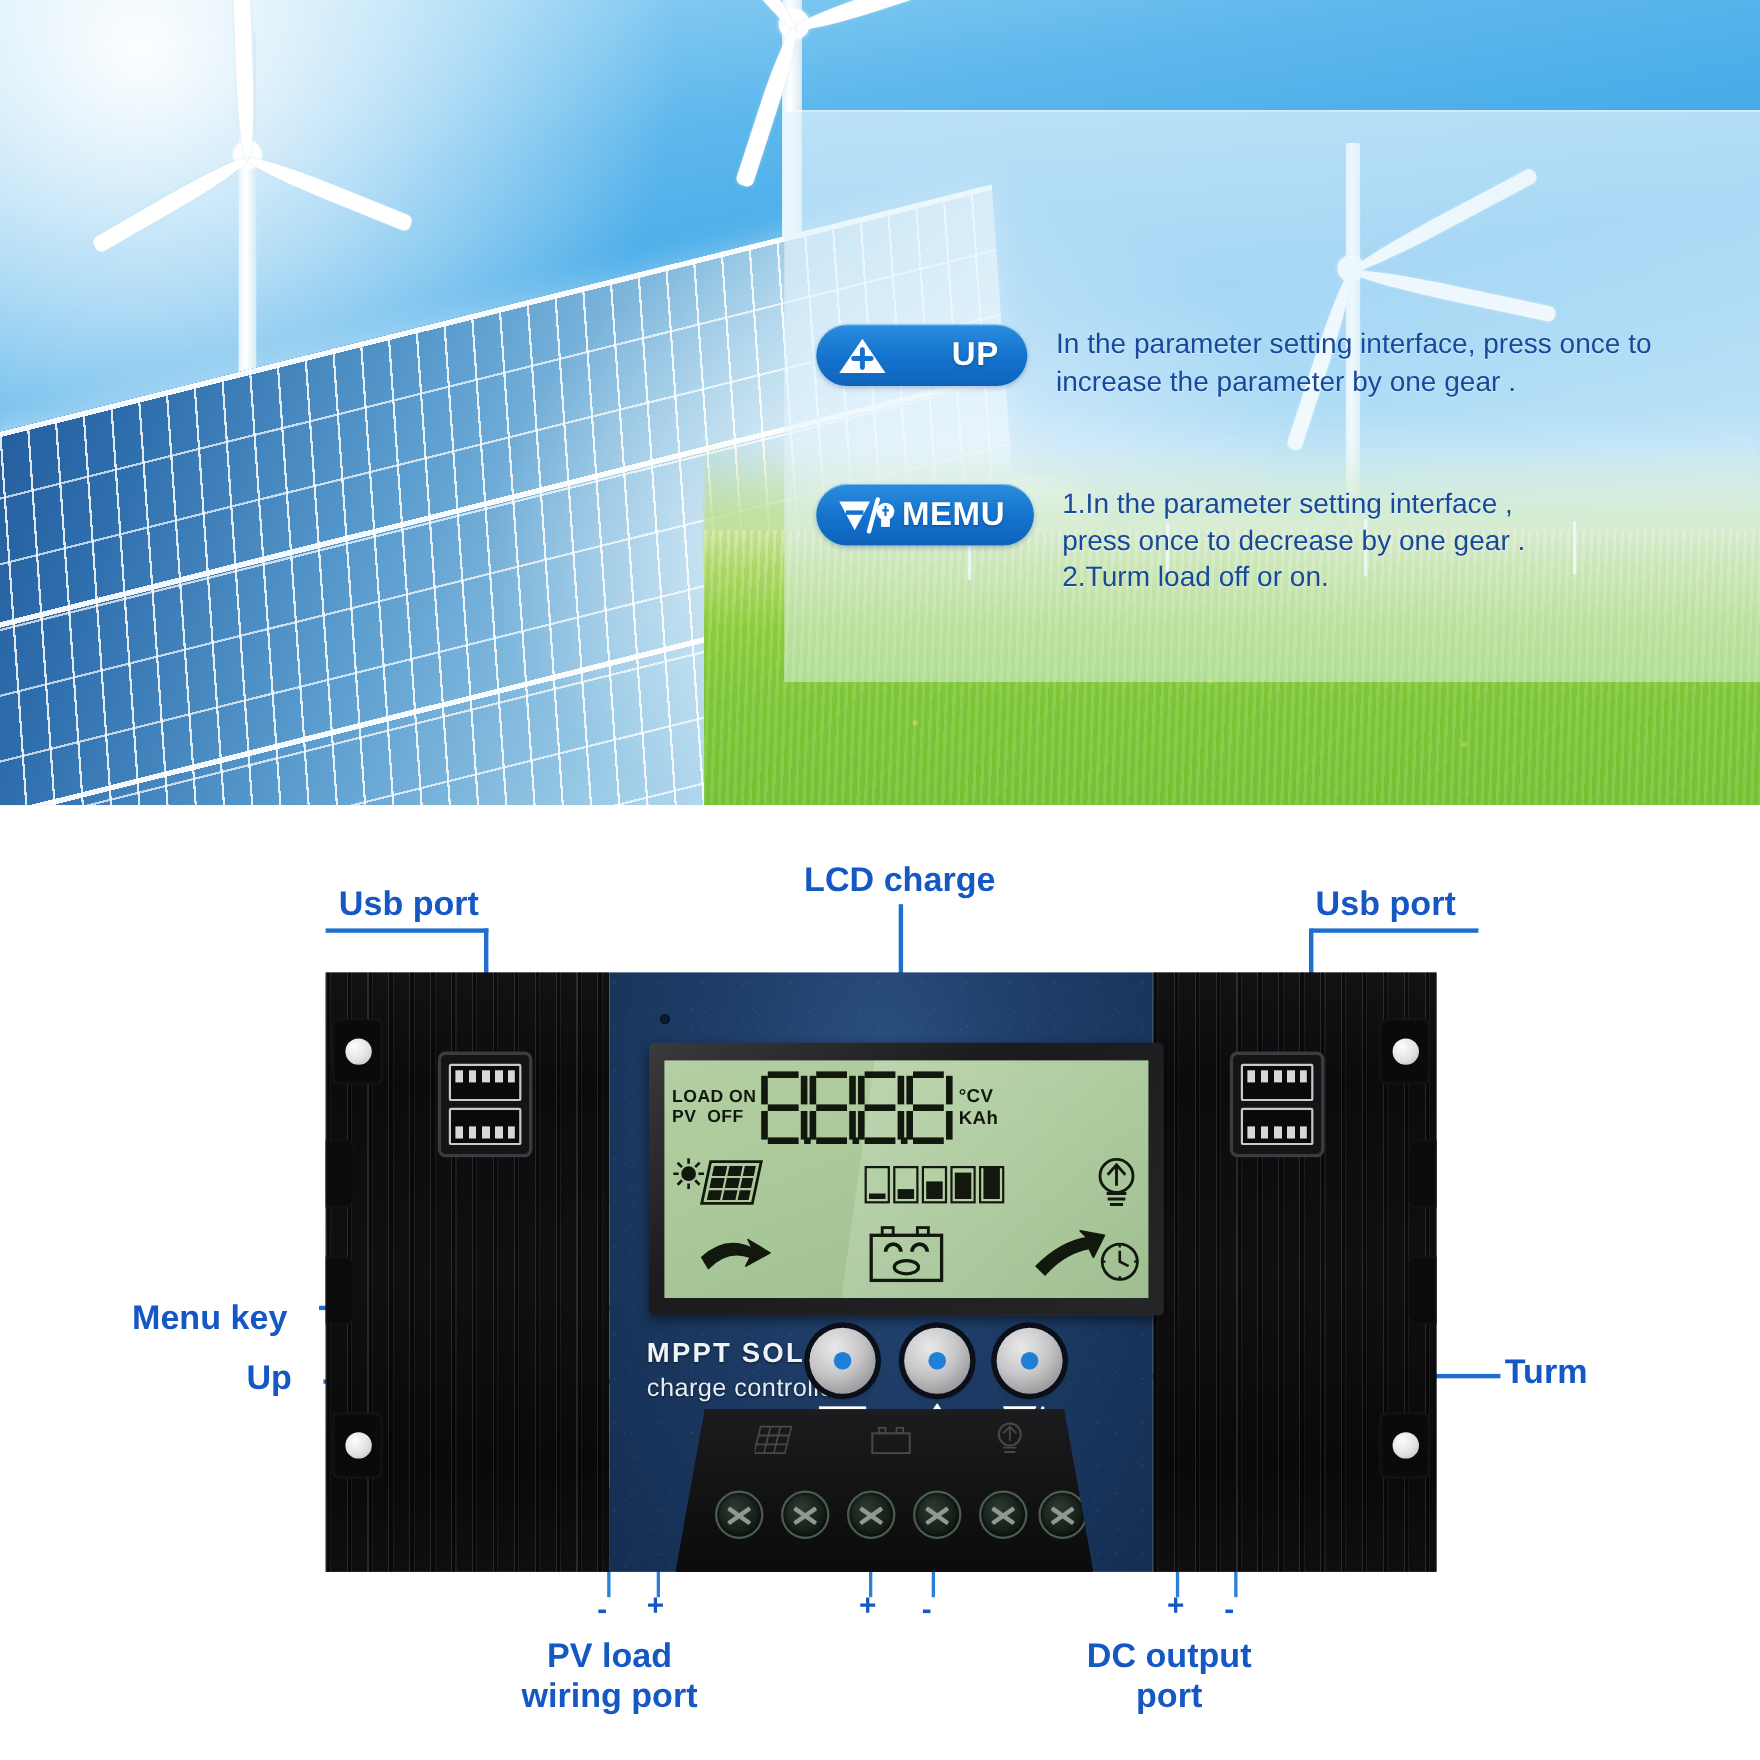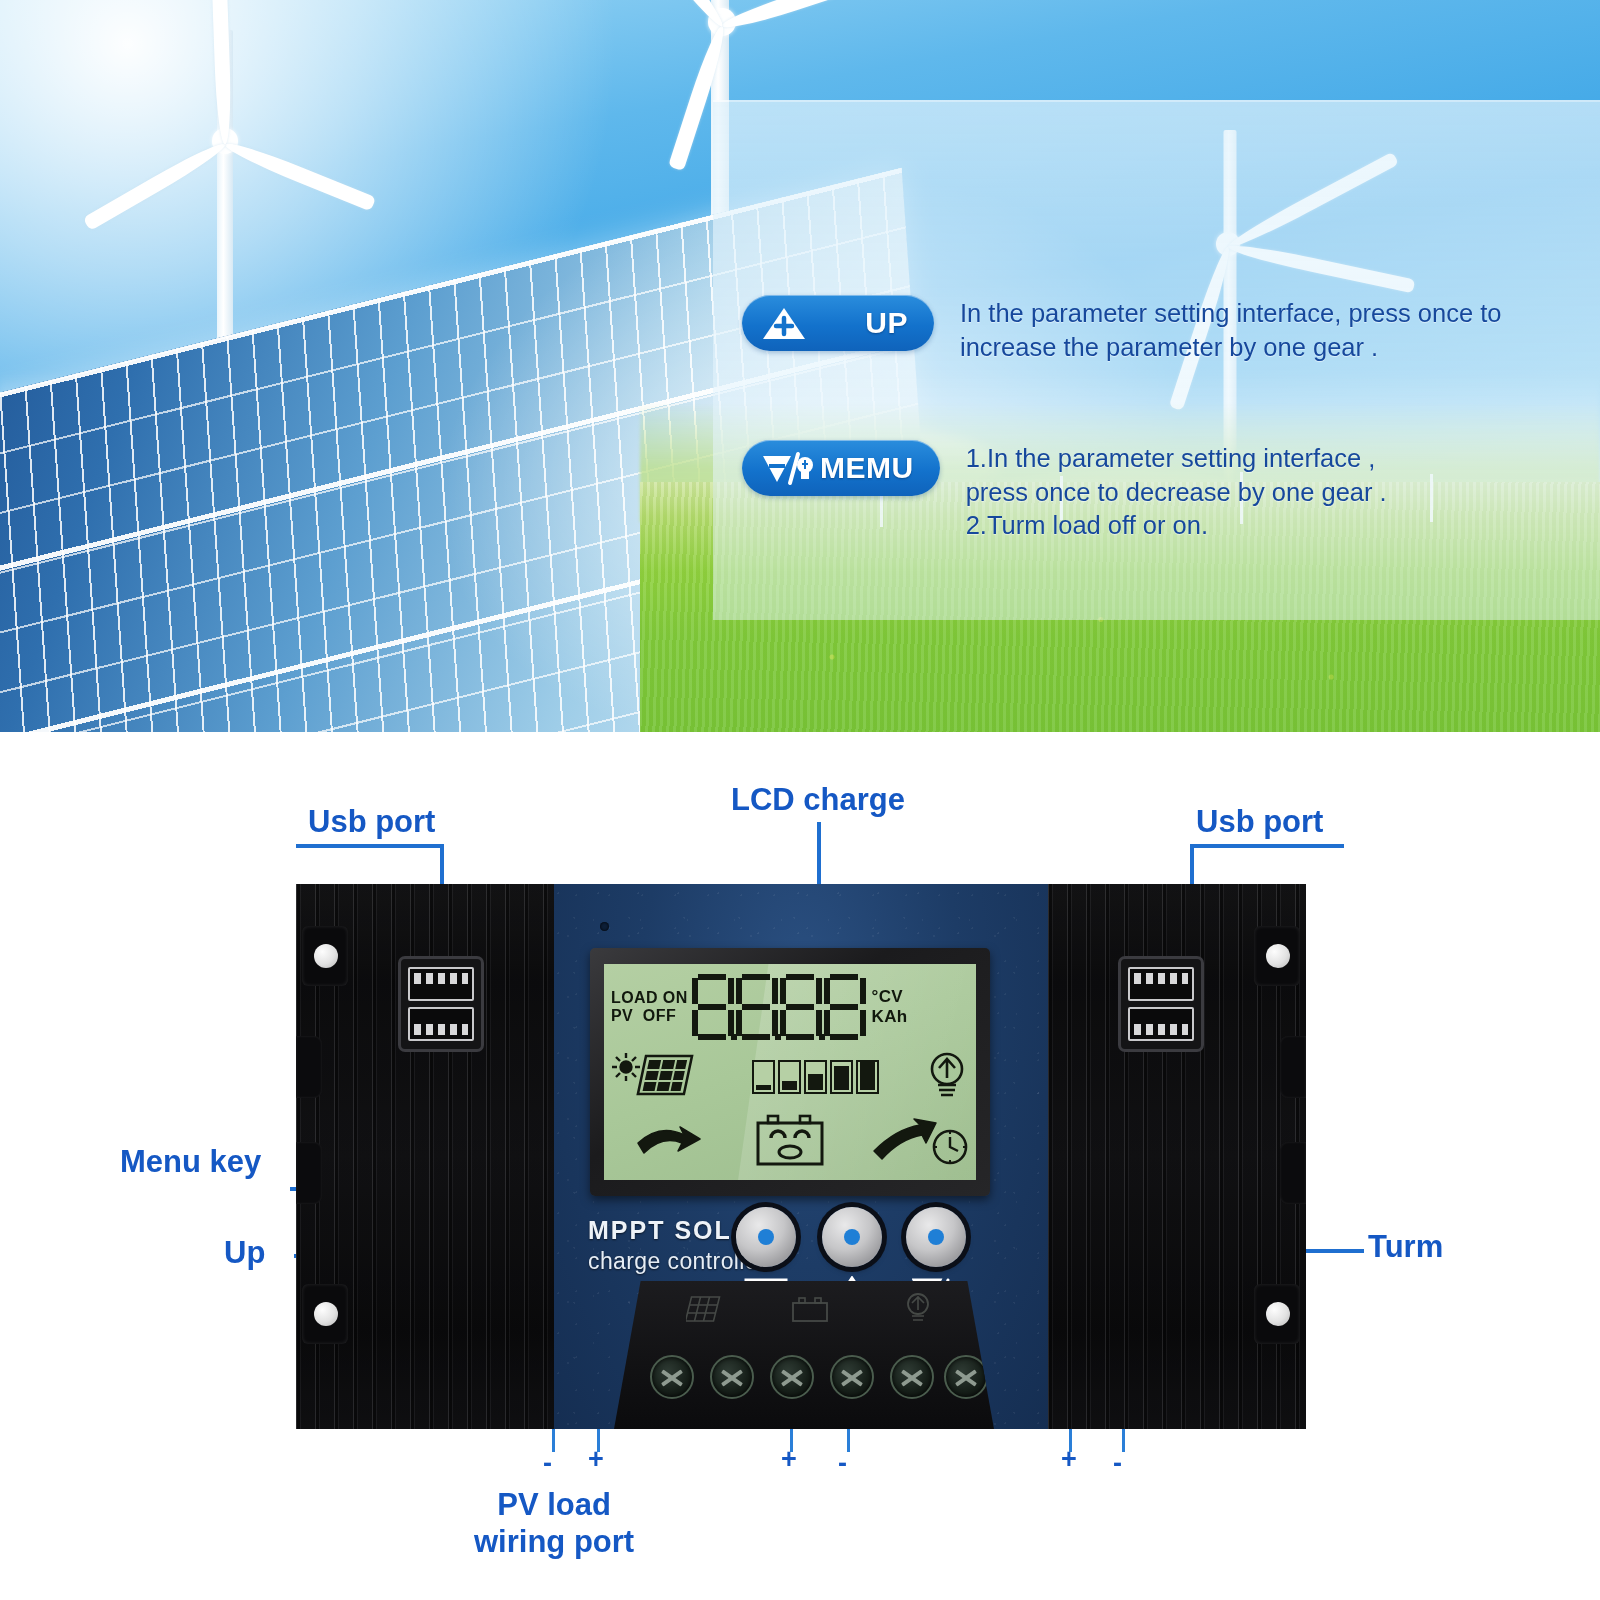--- a/index.html
+++ b/index.html
@@ -202,21 +202,21 @@
       radial-gradient(circle at 84% 77%, rgba(255,255,255,0.05) 0 1px, transparent 1px),
       radial-gradient(circle at 23% 85%, rgba(255,255,255,0.05) 0 1px, transparent 1px);
     background-size: 40px 40px, 55px 55px, 33px 33px, 47px 47px, 61px 61px;
   }
   .led-dot {
     position: absolute; left: 46px; top: 38px; width: 9px; height: 9px;
     border-radius: 50%; background: #0d1f38;
     box-shadow: inset 0 0 3px #000;
   }
   .lcd-bezel {
-    position: absolute; left: 36px; top: 64px; width: 400px; height: 248px;
+    position: absolute; left: 36px; top: 64px; width: 468px; height: 248px;
     background: linear-gradient(145deg, #3a3a3d 0%, #1b1b1d 40%, #262628 100%);
     border-radius: 5px; padding: 16px 14px;
     box-shadow: 0 4px 10px rgba(0,0,0,0.5);
   }
   .lcd {
     width: 100%; height: 100%;
     background: linear-gradient(160deg, #b4cfa3 0%, #a9c899 45%, #9dbd8e 100%);
     position: relative; overflow: hidden;
   }
   .lcd-sheen {
@@ -360,25 +360,27 @@
   press once to decrease by one gear .
 2.Turm load off or on.</div>
   </div>
 </div>
 
 <div class="diagram">
 
   <div class="callout" style="left:308px; top:72px;">Usb port</div>
   <div class="callout" style="left:731px; top:50px;">LCD charge</div>
   <div class="callout" style="left:1196px; top:72px;">Usb port</div>
-  <div class="callout" style="left:120px; top:412px;">Menu key</div>
+  <div class="callout" style="left:120px; top:448px;">Menu key</div>
   <div class="callout" style="left:224px; top:503px;">Up</div>
   <div class="callout" style="left:1368px; top:497px;">Turm</div>
   <div class="callout" style="left:474px; top:755px; text-align:center;">PV load
 wiring port</div>
+  <div class="callout" style="left:988px; top:755px; text-align:center;">DC output
+port</div>
 
   <div class="polarity" style="left:543px; top:716px;">-</div>
   <div class="polarity" style="left:588px; top:712px;">+</div>
   <div class="polarity" style="left:781px; top:712px;">+</div>
   <div class="polarity" style="left:838px; top:716px;">-</div>
   <div class="polarity" style="left:1061px; top:712px;">+</div>
   <div class="polarity" style="left:1113px; top:716px;">-</div>
 
   <div class="lead" style="left:296px; top:112px; width:148px; height:4px;"></div>
   <div class="lead" style="left:440px; top:112px; width:4px; height:154px;"></div>

